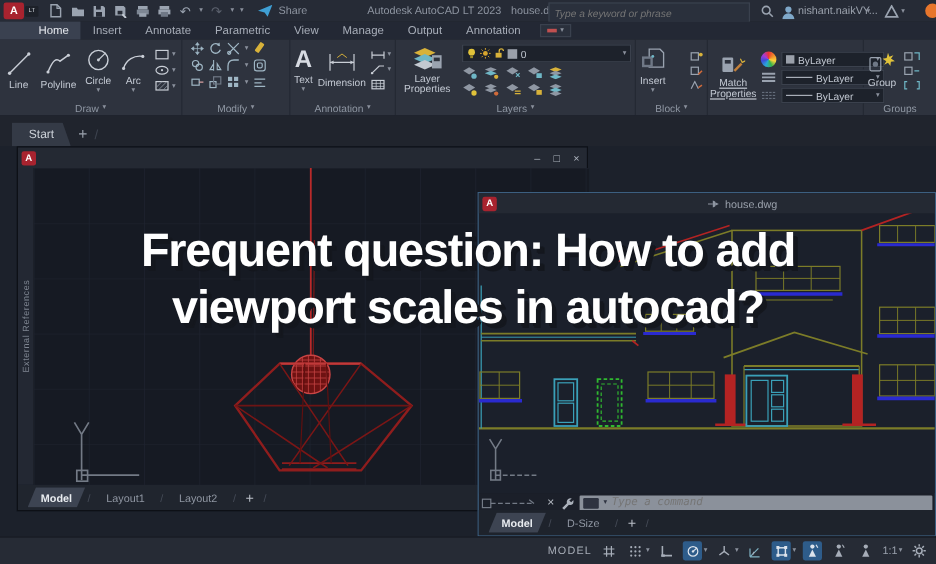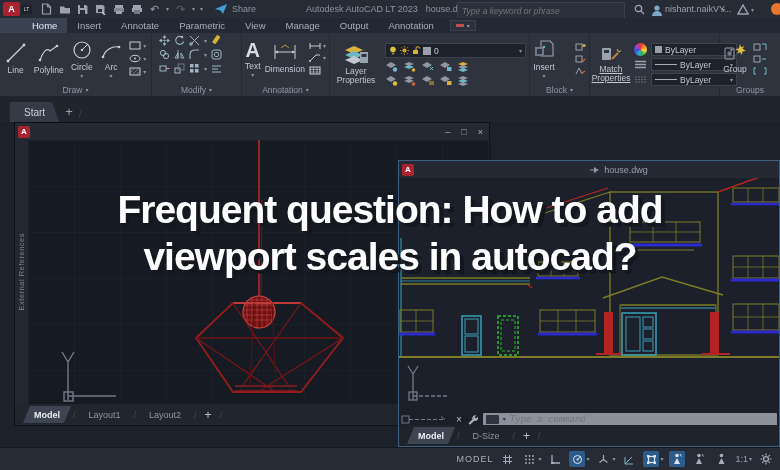--- a/index.html
+++ b/index.html
@@ -454,20 +454,24 @@
             <span>
                 <svg width="13" height="11" viewBox="0 0 13 11">
                   <path d="M1 3l5-2 5 2-5 2z" fill="#8f97a3"></path>
                   <path d="M1 6l5-2 5 2-5 2z" fill="#6fb7c6"></path>
                   <path d="M1 9l5-2 5 2-5 2z" fill="#8f97a3"></path>
                 </svg>
               </span>
           </div>
         </div>
       </div>
+      <div class="plabel">
+          <span>Layers</span>
+          <span class="caret">▾</span>
+        </div>
     </div>
 
     <div class="panel" style="width:60px;">
       <div class="pbody" style="justify-content:space-between;">
         <div class="tool">
           <svg width="22" height="22" viewBox="0 0 22 22">
               <path d="M8 2h9l3 3v12h-12z" fill="none" stroke="#9aa3b0" stroke-width="1.1"></path>
               <rect x="2" y="8" width="9" height="9" fill="#6f7886"></rect>
               <rect x="4" y="10" width="5" height="5" fill="#2e333e"></rect>
               <circle cx="11" cy="8" r="1.2" fill="#6fb7c6"></circle>

